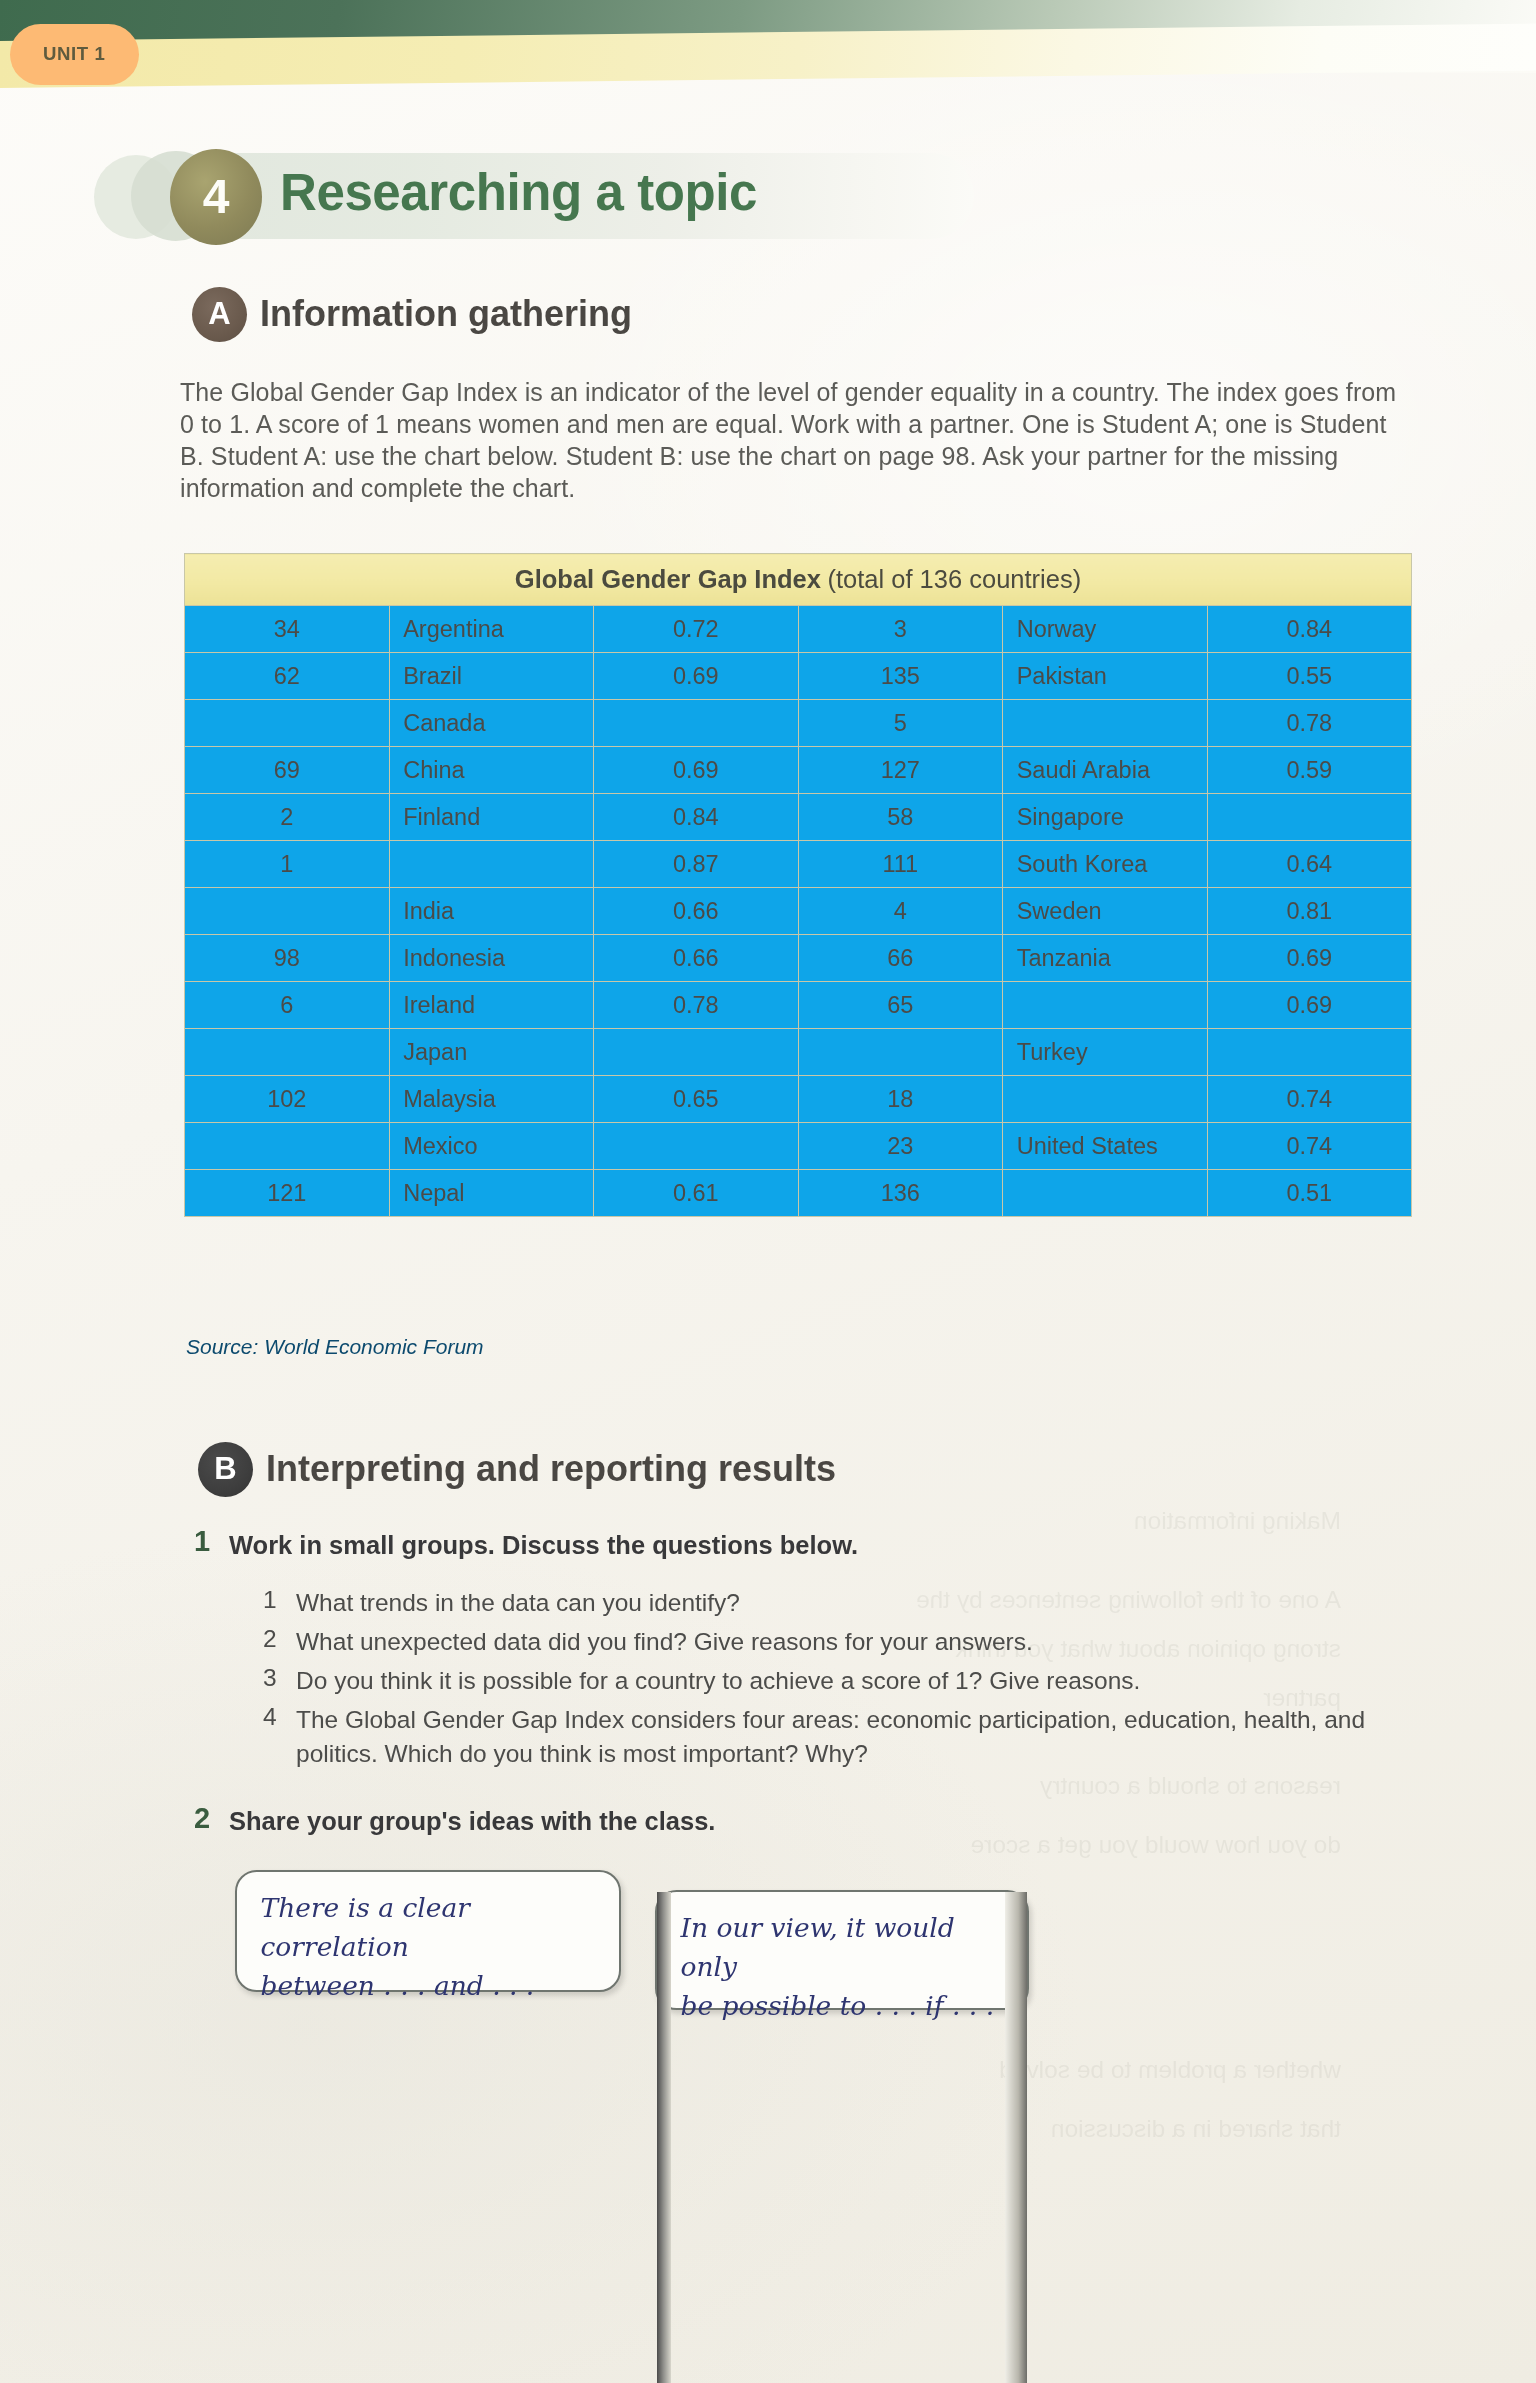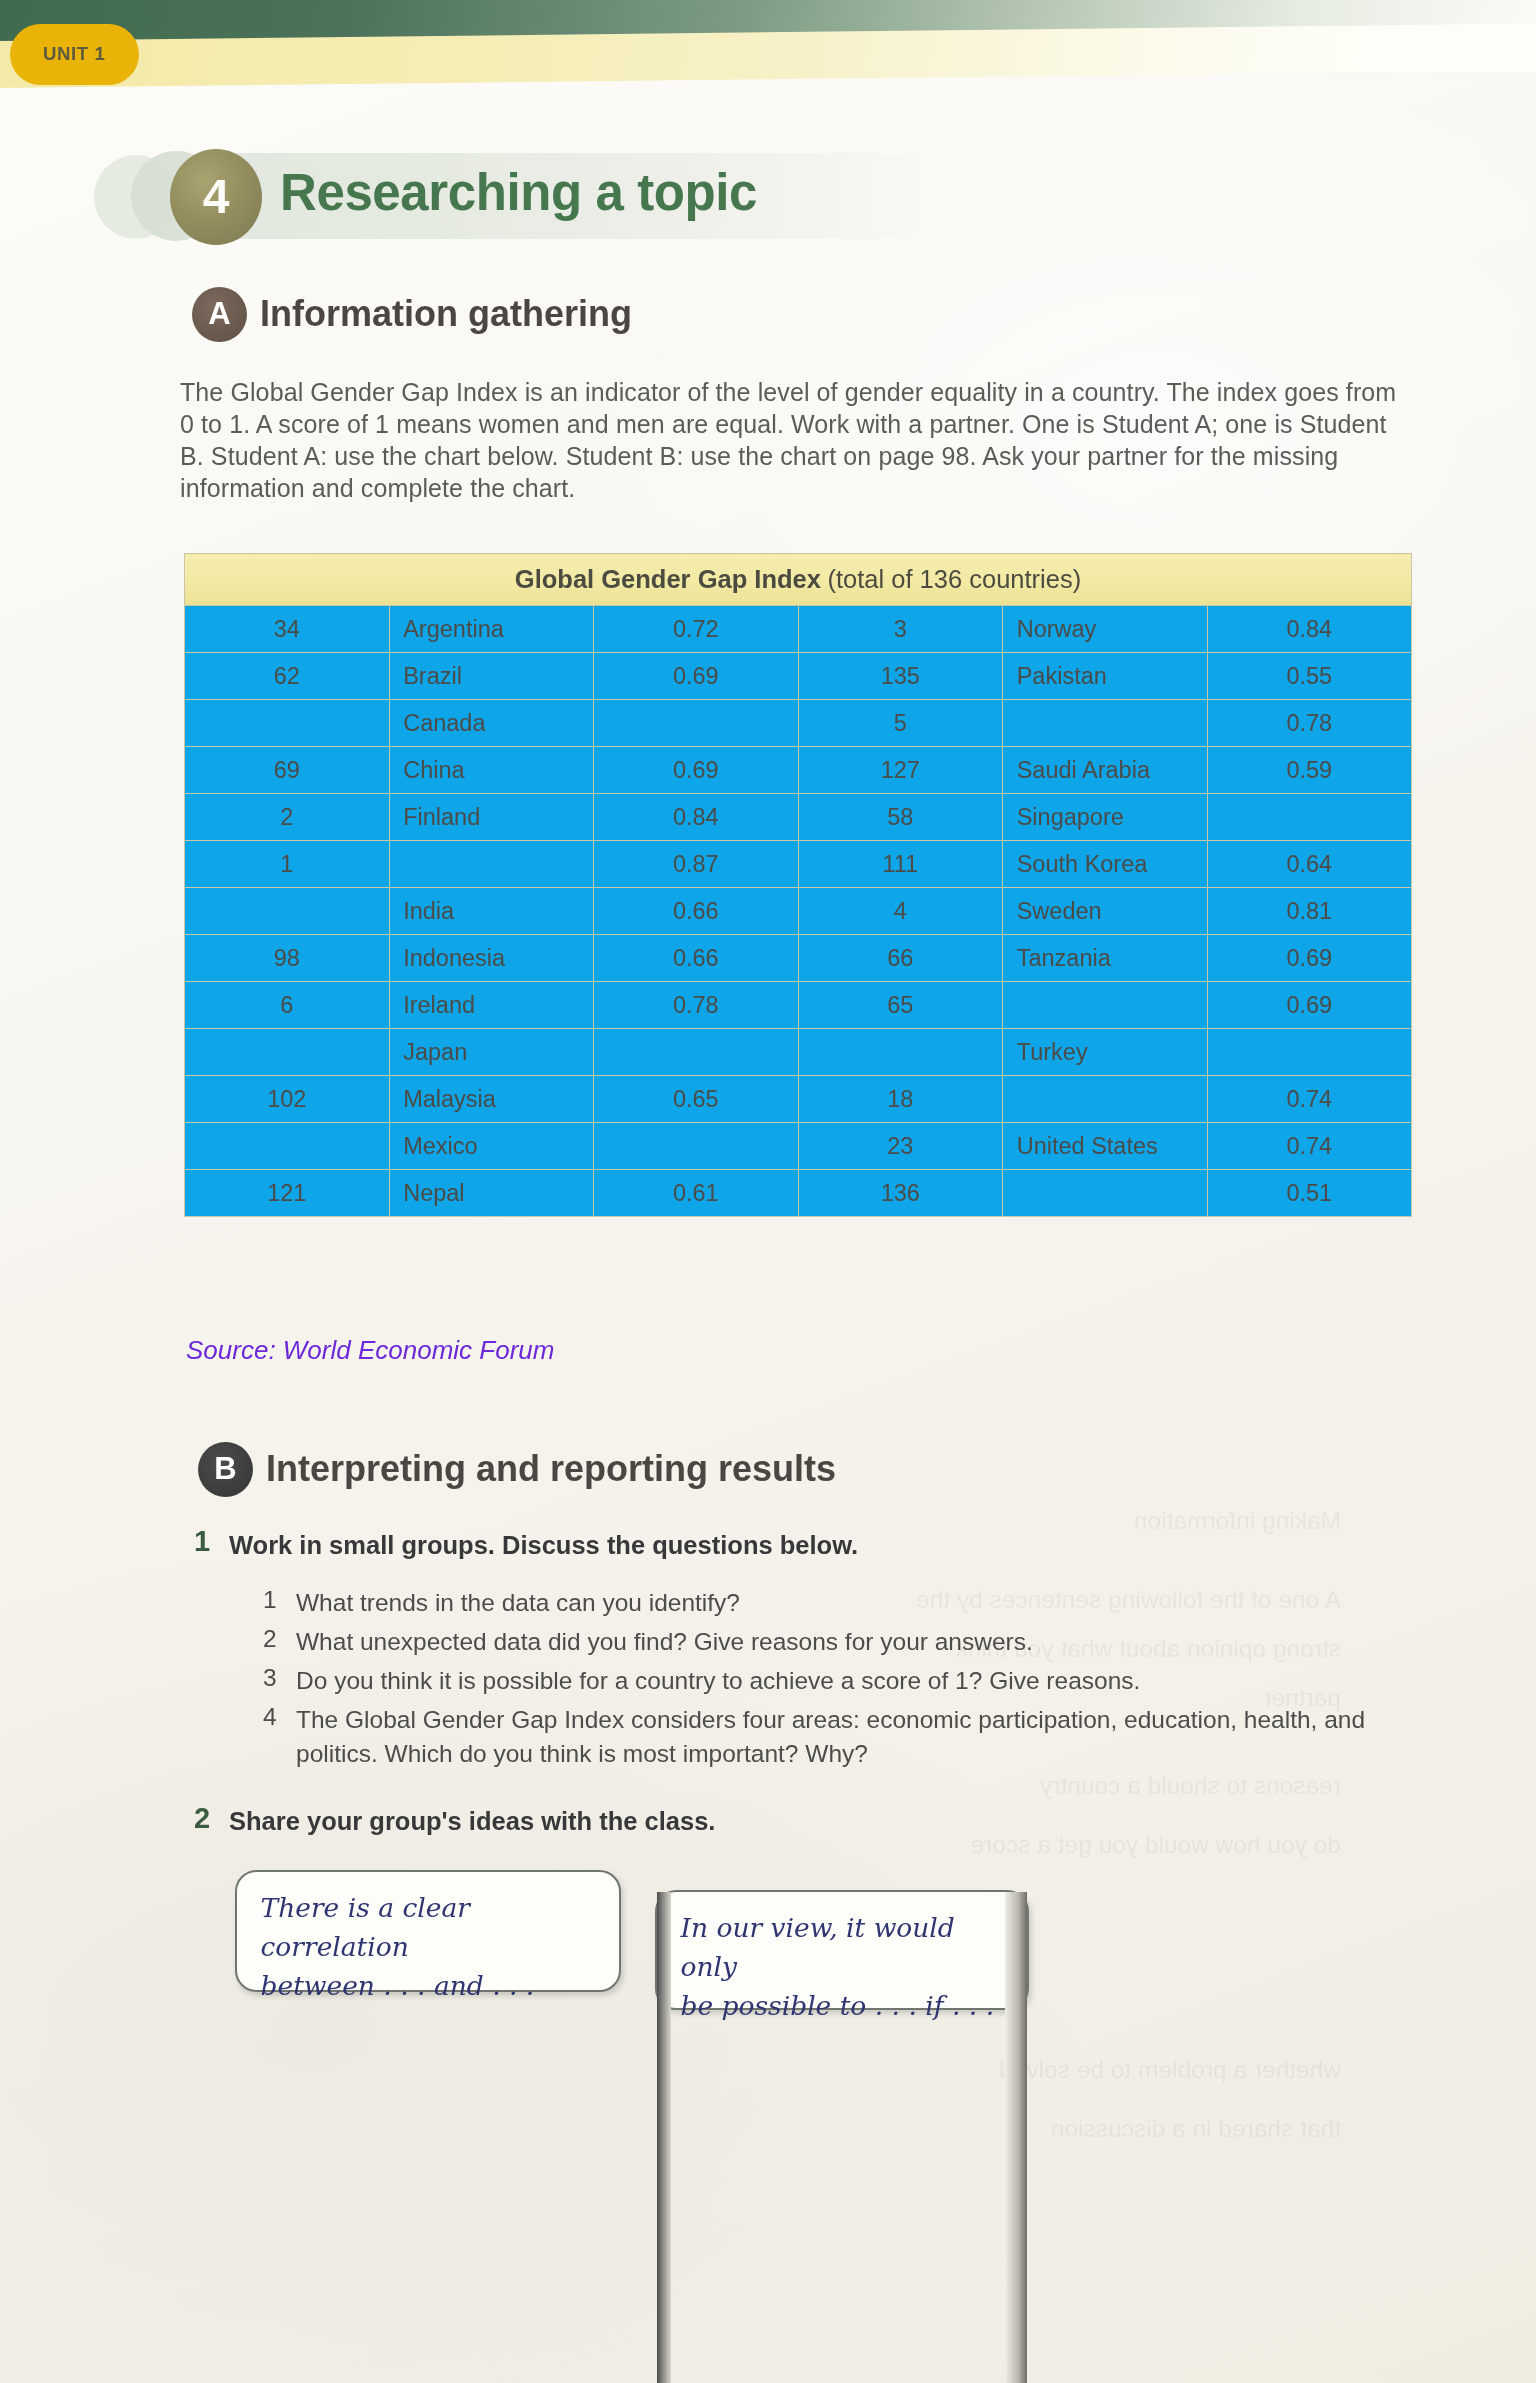--- a/index.html
+++ b/index.html
@@ -54,21 +54,21 @@
   }
   .banner-yellow {
     position: absolute; left: 0; top: 41px; width: 1537px; height: 47px;
     background: linear-gradient(95deg, #f3e9a8 0%, #f5edb4 30%, #f7f1c8 52%, #fbf8e4 70%, #fdfdf6 86%, #fefefb 100%);
     transform: skewY(-0.65deg);
     transform-origin: left center;
   }
   .unit-badge {
     position: absolute; left: 9.8px; top: 23.5px;
     width: 129px; height: 61px; border-radius: 33px;
-    background: #eab308;
+    background: #fdba74;
     display: flex; align-items: center; justify-content: center;
     z-index: 8;
   }
   .unit-badge span {
     font-size: 18.6px; font-weight: bold; letter-spacing: 0.6px; color: #5f5b3e;
   }
 
   
   .sec4 {
     position: absolute; left: 94px; top: 145px; z-index: 6;
@@ -170,21 +170,21 @@
     font-size: 24.5px;
     color: #4b4b3f;
     height: 49px;
   }
   td.rank { text-align: center; width: 94px; }
   td.country { text-align: left; width: 323px; }
   td.score { text-align: center; width: 108px; }
   td.mid-sep { border-left: 2px solid #b6b48e; }
   .tbl-source {
     position: absolute; left: 186px; top: 1335px; z-index: 6;
-    font-size: 26px; font-style: italic; color: #6d28d9; text-align: right;
+    font-size: 21px; font-style: italic; color: #0c4a6e; text-align: right;
   }
 
   
   .ex { position: absolute; z-index: 6; }
   .ex-num {
     position: absolute; font-size: 29px; font-weight: bold; color: #3a5c3f;
   }
   .ex-lead {
     position: absolute; font-size: 25.5px; font-weight: bold; color: #38383a;
     white-space: nowrap;

